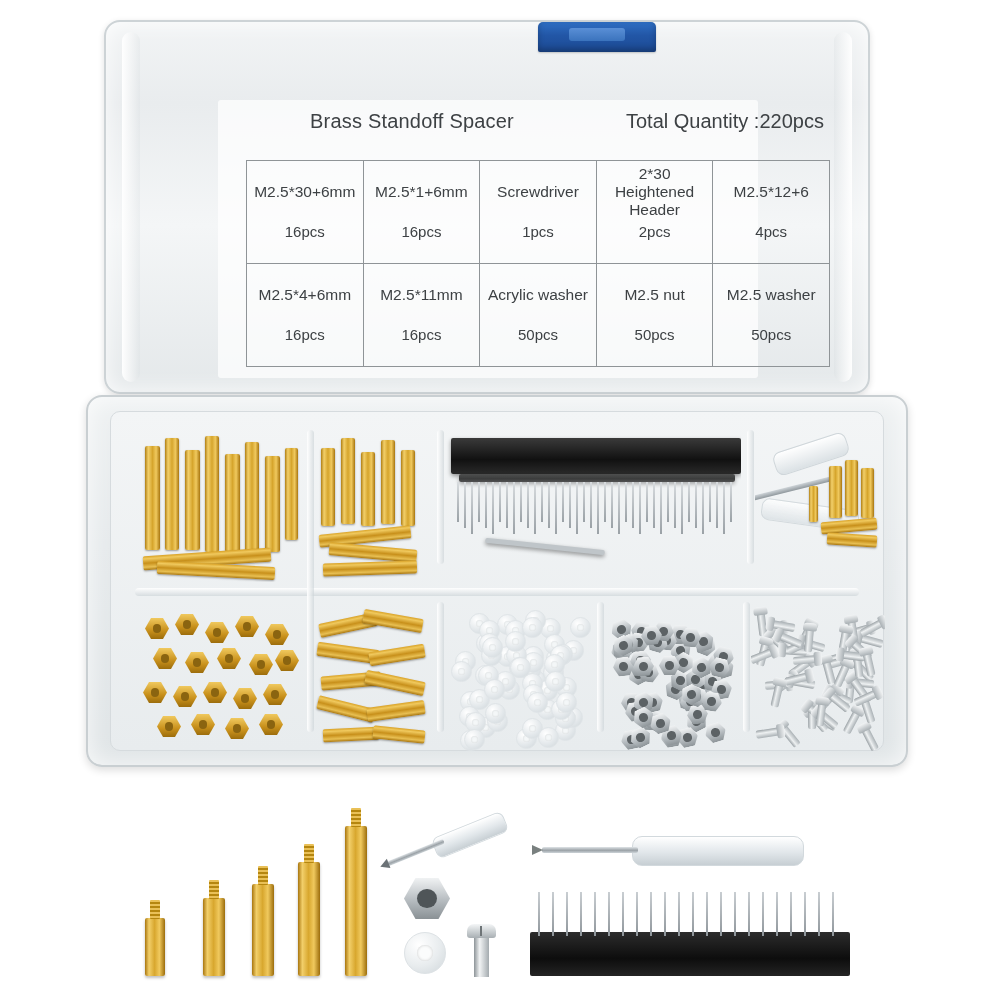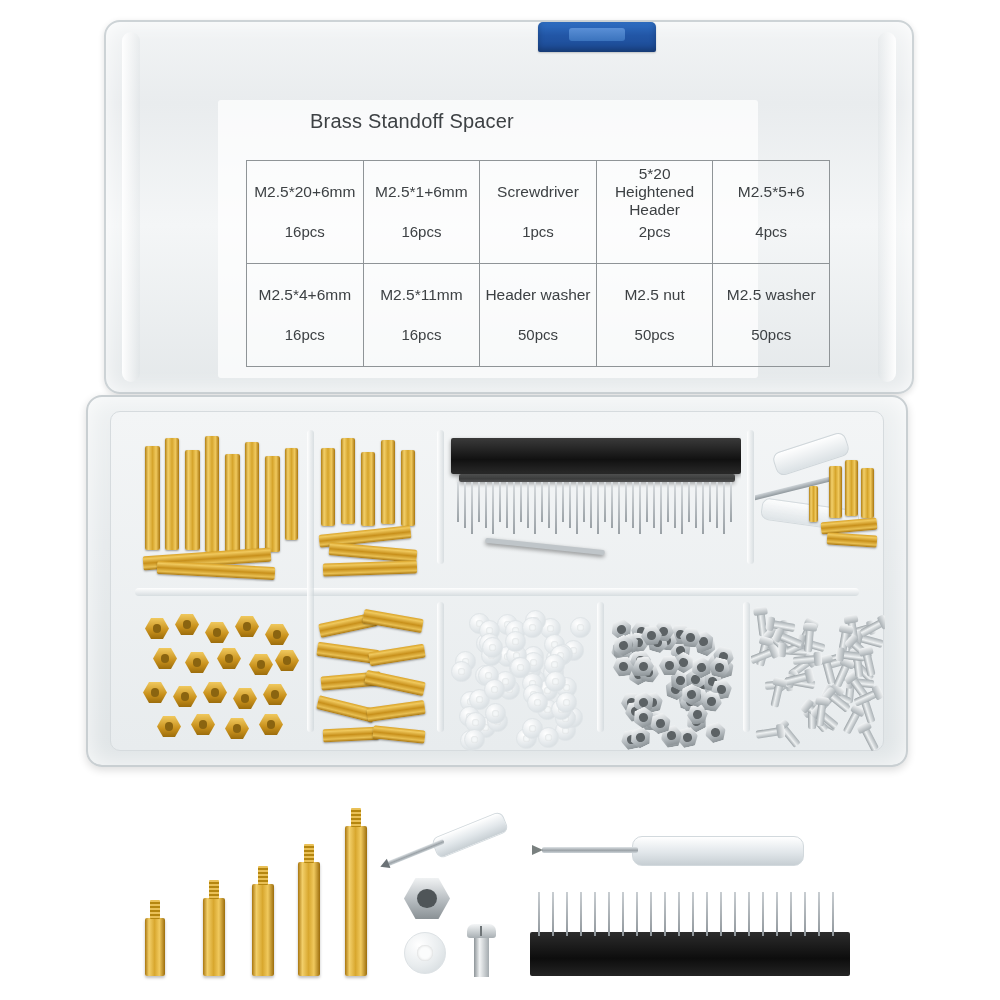--- a/index.html
+++ b/index.html
@@ -27,21 +27,20 @@
     position: absolute;
     left: 104px;
     top: 20px;
     width: 762px;
     height: 370px;
     border-radius: 16px;
     background:
       linear-gradient(180deg, #f2f4f5 0%, #e9ecee 22%, #f4f6f7 55%, #e4e8ea 100%);
     border: 2px solid #cdd3d6;
     box-shadow: inset 0 0 22px rgba(255,255,255,.9), 0 2px 6px rgba(0,0,0,.12);
-    padding-left: 44px;
   }
   .lid:before {
     
     content: "";
     position: absolute;
     left: 16px; top: 10px; bottom: 10px; width: 18px;
     background: linear-gradient(90deg, rgba(255,255,255,.95), rgba(210,216,219,.25));
     border-radius: 10px;
   }
   .lid:after {
@@ -379,41 +378,42 @@
 
 <div id="scene">
 
   <div class="lid">
     <div class="hinge">
       <div class="hinge-notch"></div>
     </div>
 
     <div class="label-card">
       <div class="label-title">Brass Standoff Spacer</div>
+      <div class="label-qty">Total Quantity :220pcs</div>
 
       <table class="spec">
         <tbody>
             <tr class="namerow">
-          <td class="name">M2.5*20+6mm</td>
+          <td class="name">M2.5*30+6mm</td>
           <td class="name">M2.5*1+6mm</td>
           <td class="name">Screwdriver</td>
-          <td class="name">5*20 Heightened Header</td>
-          <td class="name">M2.5*5+6</td>
+          <td class="name">2*30 Heightened Header</td>
+          <td class="name">M2.5*12+6</td>
         </tr>
         <tr>
           <td class="qty">16pcs</td>
           <td class="qty">16pcs</td>
           <td class="qty">1pcs</td>
           <td class="qty">2pcs</td>
           <td class="qty">4pcs</td>
         </tr>
         <tr class="namerow">
           <td class="name">M2.5*4+6mm</td>
           <td class="name">M2.5*11mm</td>
-          <td class="name">Header washer</td>
+          <td class="name">Acrylic washer</td>
           <td class="name">M2.5 nut</td>
           <td class="name">M2.5 washer</td>
         </tr>
         <tr>
           <td class="qty">16pcs</td>
           <td class="qty">16pcs</td>
           <td class="qty">50pcs</td>
           <td class="qty">50pcs</td>
           <td class="qty">50pcs</td>
         </tr>

